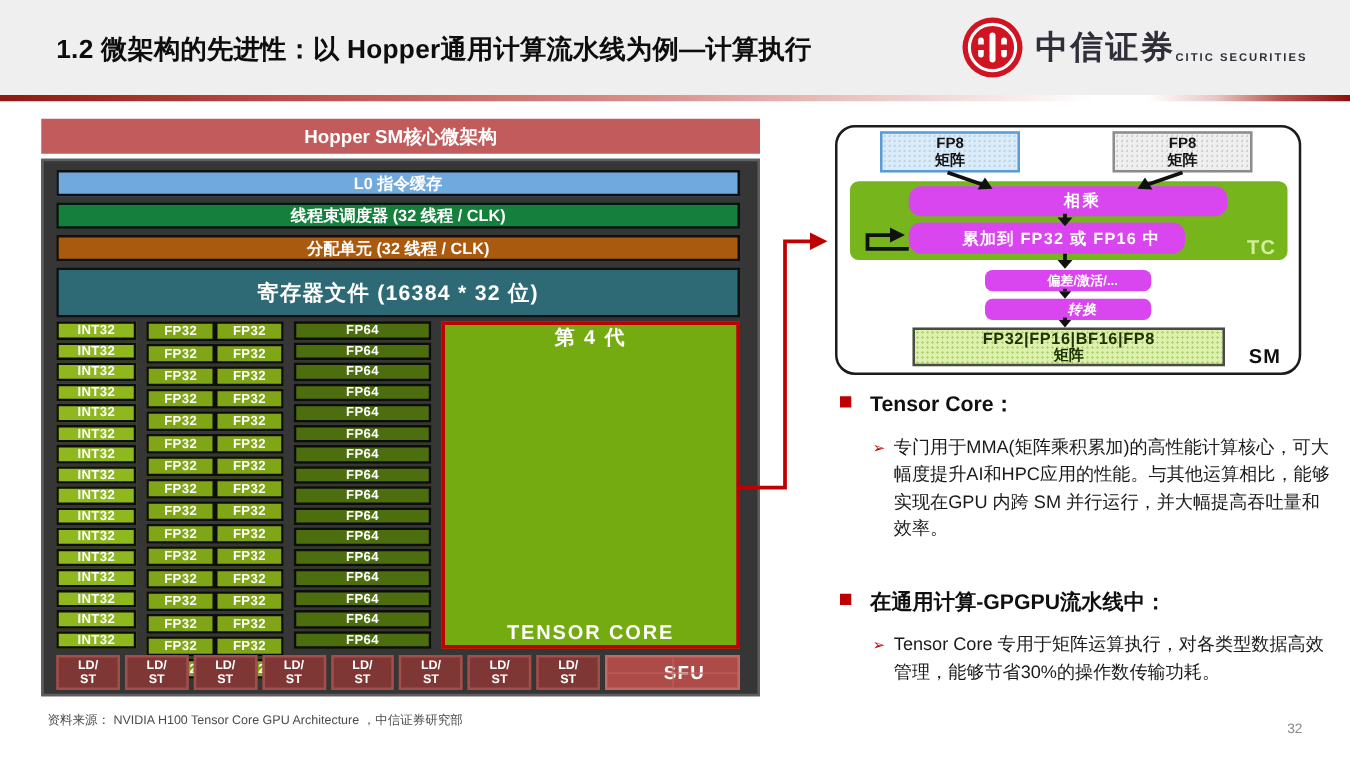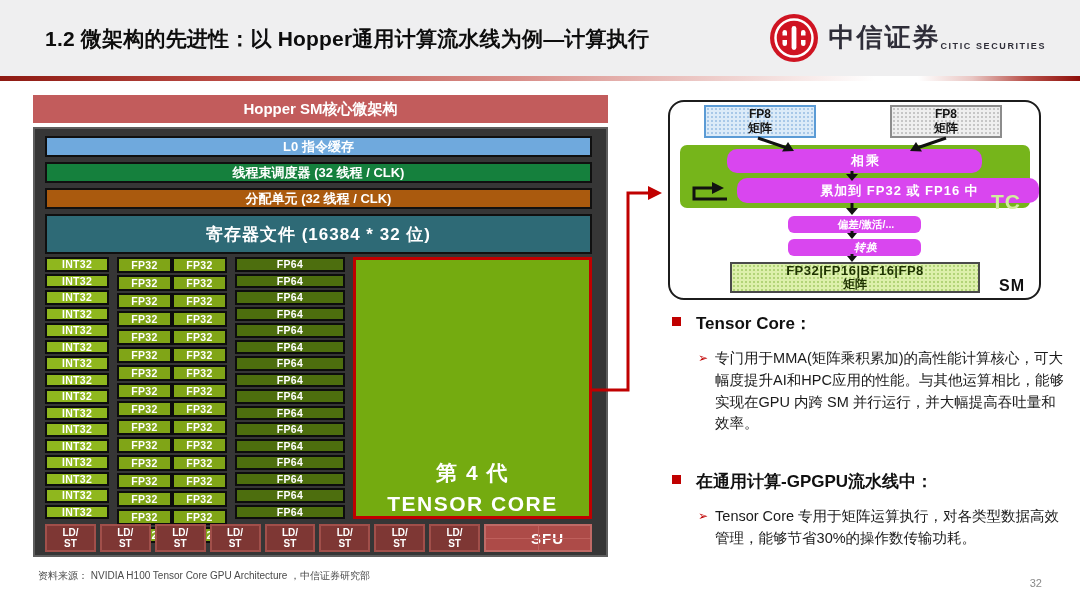--- a/index.html
+++ b/index.html
@@ -31,22 +31,22 @@
   .col-int  { width:64px;  display:flex; flex-direction:column; gap:2px; }
   .col-fp32 { width:110px; display:flex; flex-direction:column; gap:2px; }
   .col-fp64 { width:110px; display:flex; flex-direction:column; gap:2px; }
   .fp32-row { flex:1; display:flex; }
   .fp32-row .cell { width:50%; flex:none; height:100%; }
   .cell { flex:1; border:2px solid #0d0d0d; color:#fff; font-weight:bold; font-size:10.5px; letter-spacing:0.3px;
     display:flex; align-items:center; justify-content:center; overflow:hidden; }
   .cell-int  { background:#8fb71e; }
   .cell-fp32 { background:#80a517; }
   .cell-fp64 { background:#4d6e0e; }
-  .tensor { flex:1; border:3px solid #c00000; background:#74ab10; color:#fff; font-weight:bold; font-size:21px;
-    letter-spacing:1.5px; display:flex; flex-direction:column; align-items:center; justify-content:flex-end; gap:5px; }
+  .tensor { flex:1; border:3px solid #c00000; background:#74ab10; color:#fff; font-weight:bold; font-size:16px;
+    letter-spacing:1.5px; display:flex; flex-direction:column; align-items:center; justify-content:space-between; gap:5px; }
 
   .ldst-row { position:absolute; left:10px; top:395px; width:547px; height:28px; display:flex; gap:4px; }
   .ldst { flex:1; background:#7e3734; border:2px solid #a14f4a; color:#fff; font-weight:bold; font-size:10px;
     line-height:1.1; display:flex; flex-direction:column; align-items:center; justify-content:center;text-align:center; }
   .sfu { width:108px; flex:none; background:#ad4b48; border:2px solid #c06a66; color:#fff; font-weight:bold;
     font-size:15px; letter-spacing:1px; display:flex; align-items:center; justify-content:center; position:relative;padding-left:19px; }
   .sfu::before { content:""; position:absolute; left:50%; top:0; width:1px; height:100%; background:#bf605c; }
   .sfu::after  { content:""; position:absolute; top:50%; left:0; height:1px; width:100%; background:#bf605c; }
 
   .connector { position:absolute; left:592px; top:183px; width:80px; height:215px; }
@@ -57,22 +57,22 @@
   .fp8 { position:absolute; width:112px; height:33px; display:flex; flex-direction:column; align-items:center;
     justify-content:center; line-height:1.15; font-size:12px; font-weight:bold; color:#141414; }
   .fp8-a { left:34px; top:3px; background-color:#dcebf8;
     background-image:radial-gradient(#a8c8e8 0.8px, transparent 0.8px); background-size:4px 4px; border:2px solid #5b9bd5; }
   .fp8-b { left:220px; top:3px; background-color:#efefef;
     background-image:radial-gradient(#c6c6c6 0.8px, transparent 0.8px); background-size:4px 4px; border:2px solid #8c8c8c; }
   .tc-green { position:absolute; left:10px; top:43px; width:350px; height:63px; background:#76b51b; border-radius:7px; }
   .dg { position:absolute; background:#d946ef; color:#fff; font-weight:bold; display:flex; align-items:center;
     justify-content:center;padding-left:23px; }
   .box-mul { left:57px; top:47px; width:255px; height:24px; border-radius:10px; font-size:13px; letter-spacing:2px; }
-  .box-acc { left:67px; top:76px; width:302px; height:25px; border-radius:10px; font-size:13px; letter-spacing:1px; }
-  .tc-label { position:absolute; right:18px; top:88px; font-size:21px; font-weight:bold; color:#d2ef9e; letter-spacing:1px; }
+  .box-acc { left:57px; top:76px; width:221px; height:25px; border-radius:10px; font-size:13px; letter-spacing:1px; }
+  .tc-label { position:absolute; right:18px; top:88px; font-size:16px; font-weight:bold; color:#d2ef9e; letter-spacing:1px; }
   .box-bias { left:118px; top:114px; width:133px; height:17px; border-radius:6px; font-size:10.5px; }
   .box-conv { left:118px; top:137px; width:133px; height:17px; border-radius:6px; font-size:11px; letter-spacing:1px;font-style:italic; }
   .out-box { position:absolute; left:60px; top:160px; width:250px; height:31px; background-color:#ddf0ac;
     background-image:radial-gradient(#b2d478 1px, transparent 1px); background-size:4px 4px; border:2px solid #4a4a4a;
     color:#1e3200; font-weight:bold; display:flex; flex-direction:column; align-items:center; justify-content:center; line-height:1.05; }
   .out-l1 { font-size:13px; letter-spacing:0.5px; } .out-l2 { font-size:12px; }
   .sm-label { position:absolute; right:14px; bottom:3px; font-size:16px; font-weight:bold; color:#101010; letter-spacing:1px; }
   .tcd-arrows { position:absolute; left:0; top:0; width:369px; height:196px; pointer-events:none; }
 
   

